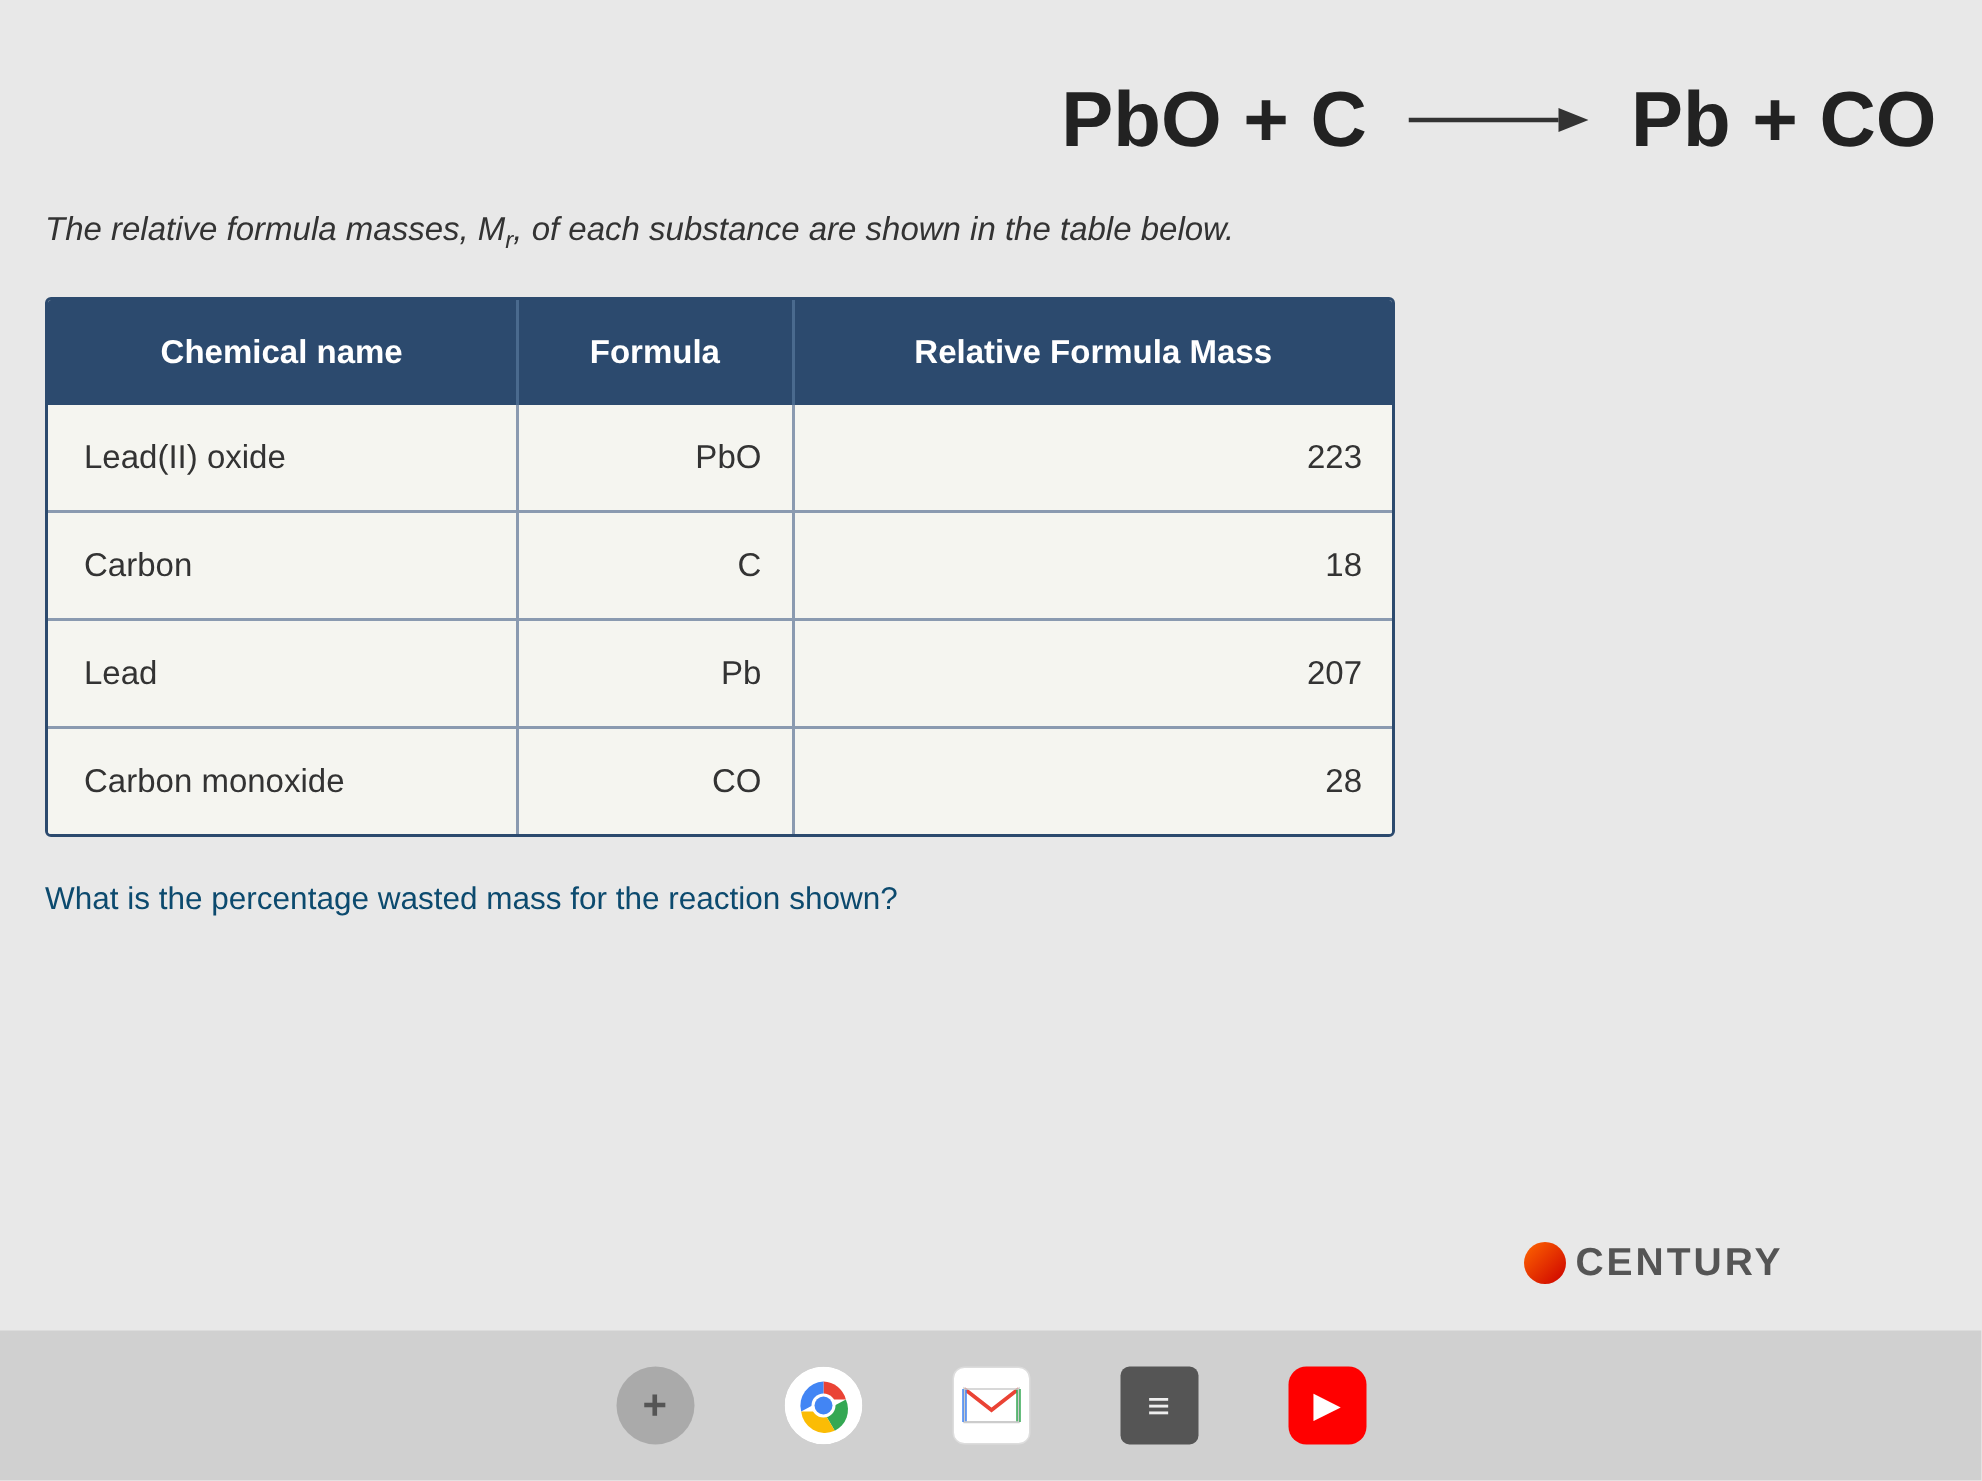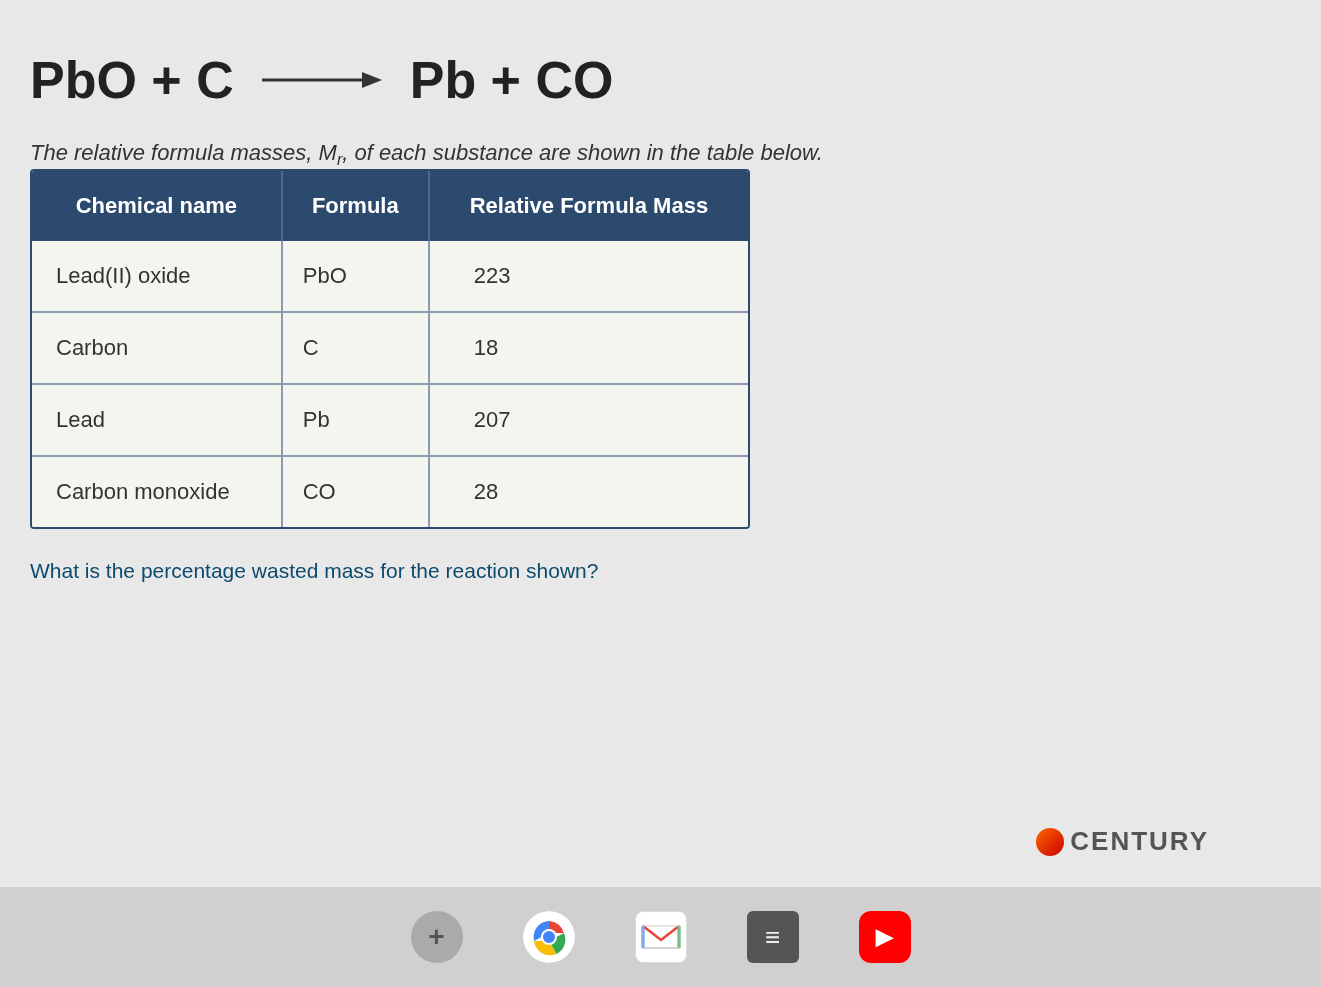--- a/index.html
+++ b/index.html
@@ -18,21 +18,21 @@
     }
 
     .main-content {
       padding: 40px 30px 20px 30px;
       background-color: #e8e8e8;
     }
 
     .equation-container {
       display: flex;
       align-items: center;
-      justify-content: flex-start;
+      justify-content: flex-end;
       margin-bottom: 30px;
       padding-top: 10px;
     }
 
     .equation-text {
       font-size: 52px;
       font-weight: bold;
       color: #222;
       display: flex;
       align-items: center;
@@ -46,33 +46,34 @@
     }
 
     .arrow svg {
       width: 120px;
       height: 30px;
     }
 
     .description {
       font-size: 22px;
       color: #333;
+      margin-bottom: 28px;
       font-style: italic;
     }
 
     .description sub {
       font-size: 16px;
     }
 
     .table-container {
       border: 2px solid #2c4a6e;
       border-radius: 4px;
       overflow: hidden;
       margin-bottom: 30px;
-      width: 720px;
+      width: 900px;
     }
 
     table {
       width: 100%;
       border-collapse: collapse;
     }
 
     thead tr {
       background-color: #2c4a6e;
     }
@@ -95,21 +96,21 @@
       background-color: #f5f5f0;
       border-bottom: 2px solid #8a9ab0;
     }
 
     tbody tr:last-child {
       border-bottom: none;
     }
 
     tbody td {
       padding: 22px 20px;
-      text-align: left;
+      text-align: right;
       font-size: 22px;
       color: #333;
       border-right: 2px solid #8a9ab0;
     }
 
     tbody td:last-child {
       border-right: none;
       padding-left: 44px;
     }
 
@@ -132,21 +133,21 @@
       height: 100px;
       background-color: #d0d0d0;
       display: flex;
       align-items: center;
       justify-content: center;
       gap: 60px;
     }
 
     .century-logo {
       position: absolute;
-      right: 112px;
+      right: 132px;
       bottom: 130px;
       display: flex;
       align-items: center;
       gap: 6px;
     }
 
     .century-logo .logo-icon {
       width: 28px;
       height: 28px;
       background: linear-gradient(135deg, #ff6600, #cc0000);

